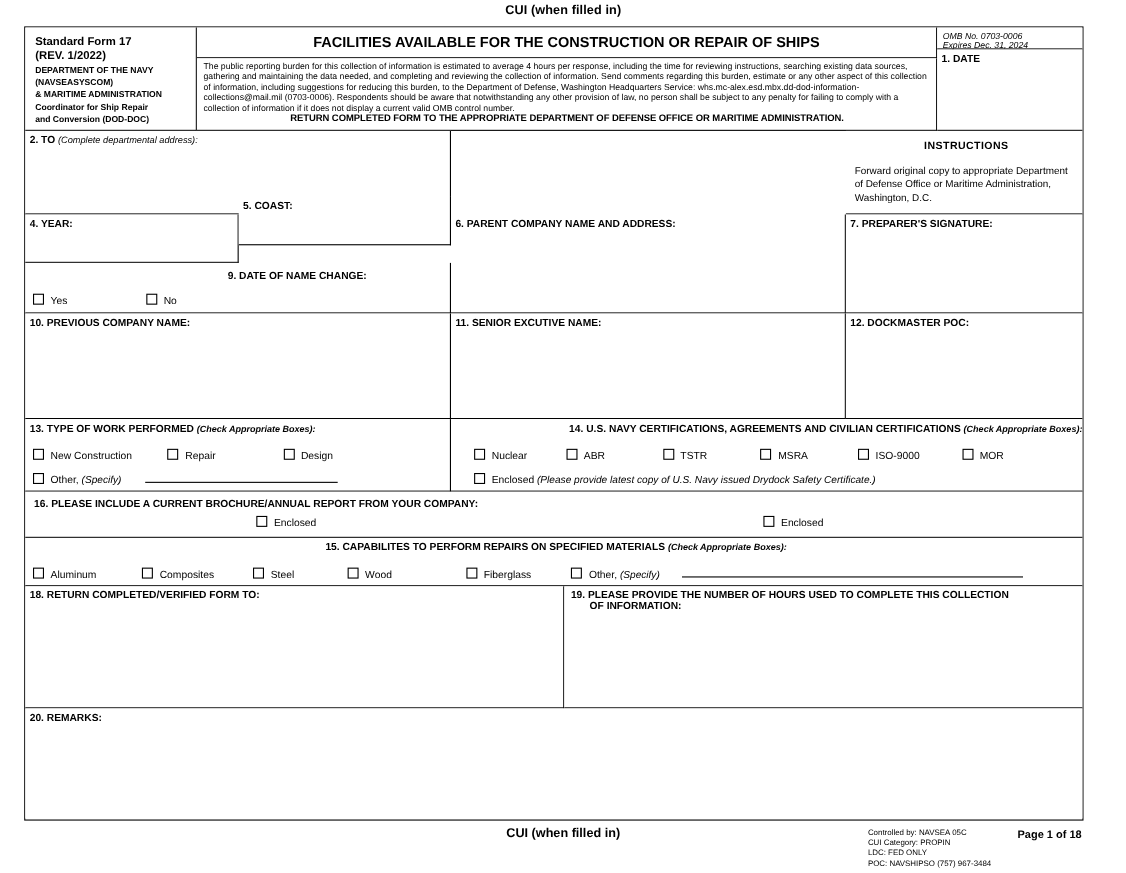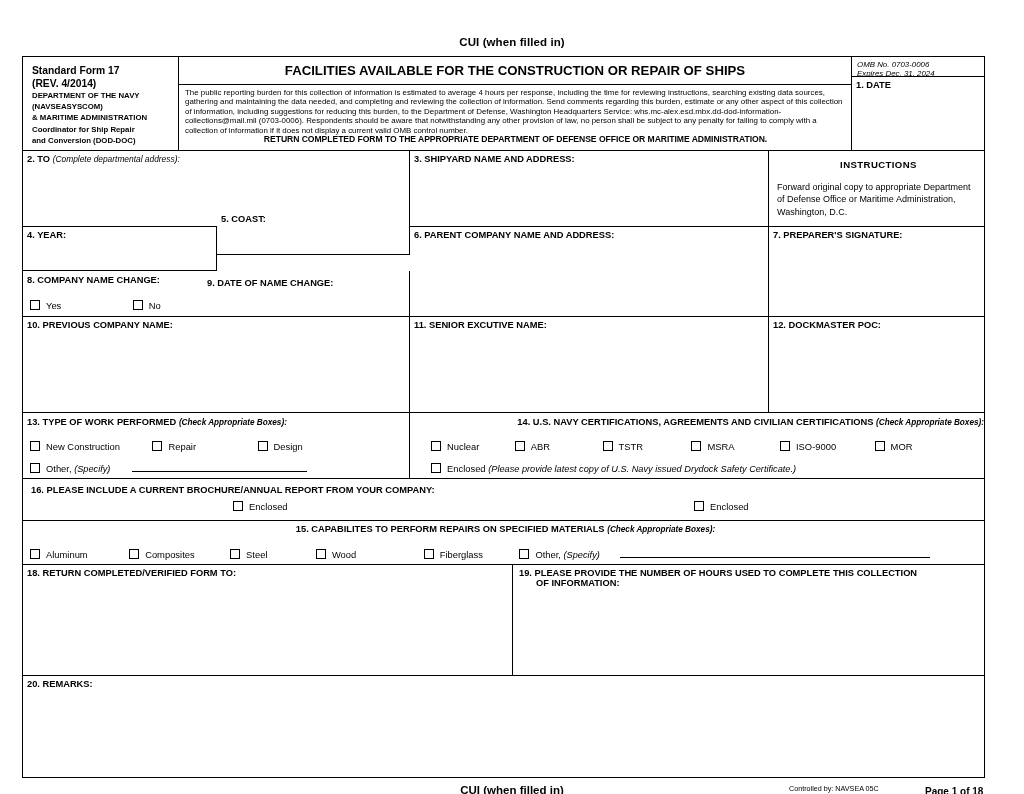--- a/index.html
+++ b/index.html
@@ -7,21 +7,21 @@
     margin: 0; padding: 0;
     background: #ffffff;
   }
   body {
     width: 1024px; height: 794px;
     font-family: "Liberation Sans", sans-serif;
     color: #000000;
     position: relative;
     overflow: hidden;
   }
-  .page { position: relative; width: 1024px; height: 575px; margin-top: 32px; }
+  .page { position: relative; width: 1024px; height: 575px; }
 
   
   .cui-top {
     position: absolute; left: 0; top: 4px; width: 1024px;
     text-align: center;
     font-size: 11.5px; font-weight: bold;
     letter-spacing: .1px;
   }
   .cui-bottom-row {
     position: absolute; left: 0; top: 752px; width: 1024px; height: 40px;
@@ -114,21 +114,21 @@
 <body>
 
 <div class="page">
 
   <div class="cui-top">CUI (when filled in)</div>
 
   <div class="form">
 
     <div class="cell idblock br bb" style="height:94px;">
       <div class="l1">Standard Form 17</div>
-      <div class="l2">(REV. 4/2014)</div>
+      <div class="l2">(REV. 1/2022)</div>
       <div class="sm">DEPARTMENT OF THE NAVY</div>
       <div class="sm">(NAVSEASYSCOM)</div>
       <div class="sm">&amp; MARITIME ADMINISTRATION</div>
       <div class="sm">Coordinator for Ship Repair</div>
       <div class="sm">and Conversion (DOD-DOC)</div>
     </div>
 
     <div class="cell title-bar br bb">FACILITIES AVAILABLE FOR THE CONSTRUCTION OR REPAIR OF SHIPS</div>
 
     <div class="cell burden br bb">
@@ -145,40 +145,34 @@
       <div class="lbl">1.  DATE</div>
     </div>
 
     <div class="cell br bb" style="left:0; top:94px; width:387px; height:76px;">
       <div class="lbl">
         <span>2.  TO</span>
         <span class="itn">(Complete departmental address):</span>
       </div>
     </div>
 
-    <div class="cell br bb" style="left:387px; top:94px; width:359px; height:76px;">
-      <div class="lbl">3.  SHIPYARD NAME AND ADDRESS:</div>
-    </div>
 
     <div class="cell instr bb" style="left:746px; top:94px;">
       <div class="hd">INSTRUCTIONS</div>
       <div class="bd">Forward original copy to appropriate Department of Defense Office or Maritime Administration, Washington, D.C.</div>
     </div>
 
     <div class="cell br bb" style="left:0; top:170px; width:194px; height:44px;">
       <div class="lbl">4.  YEAR:</div>
     </div>
     <div class="cell br bb" style="left:194px; top:154px; width:193px; height:44px;">
       <div class="lbl">5.  COAST:</div>
     </div>
 
     <div class="cell br bb" style="left:0; top:214px; width:387px; height:46px;">
-      <div class="lbl" style="padding-top:4px;">
-        <span>8. COMPANY NAME CHANGE:</span>
-      </div>
       <div style="position:absolute; left:180px; top:4px;" class="lbl">
         <span>9.  DATE OF NAME CHANGE:</span>
       </div>
       <div style="position:absolute; left:7px; top:24px;">
         <span class="cbrow">
           <span class="cb"></span><span class="t">Yes</span>
         </span>
         <span class="cbrow" style="margin-left:67px;">
           <span class="cb"></span><span class="t">No</span>
         </span>

